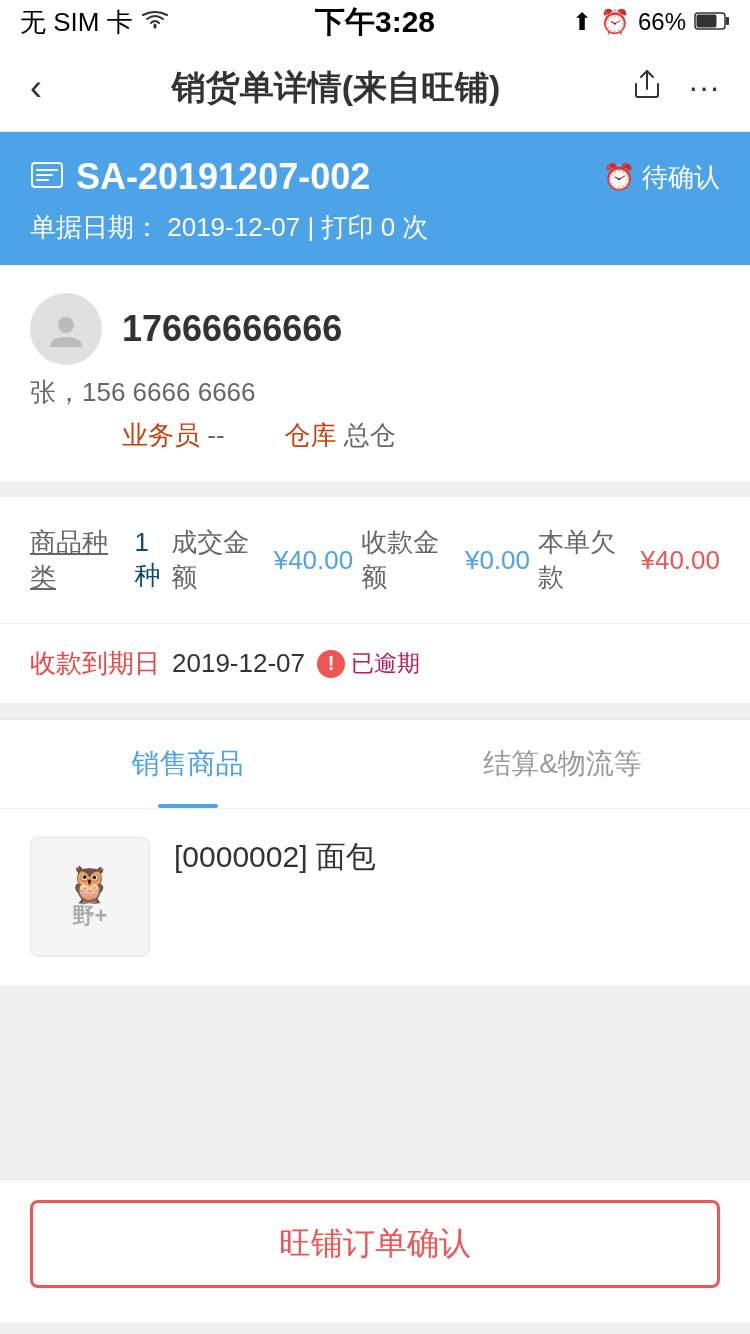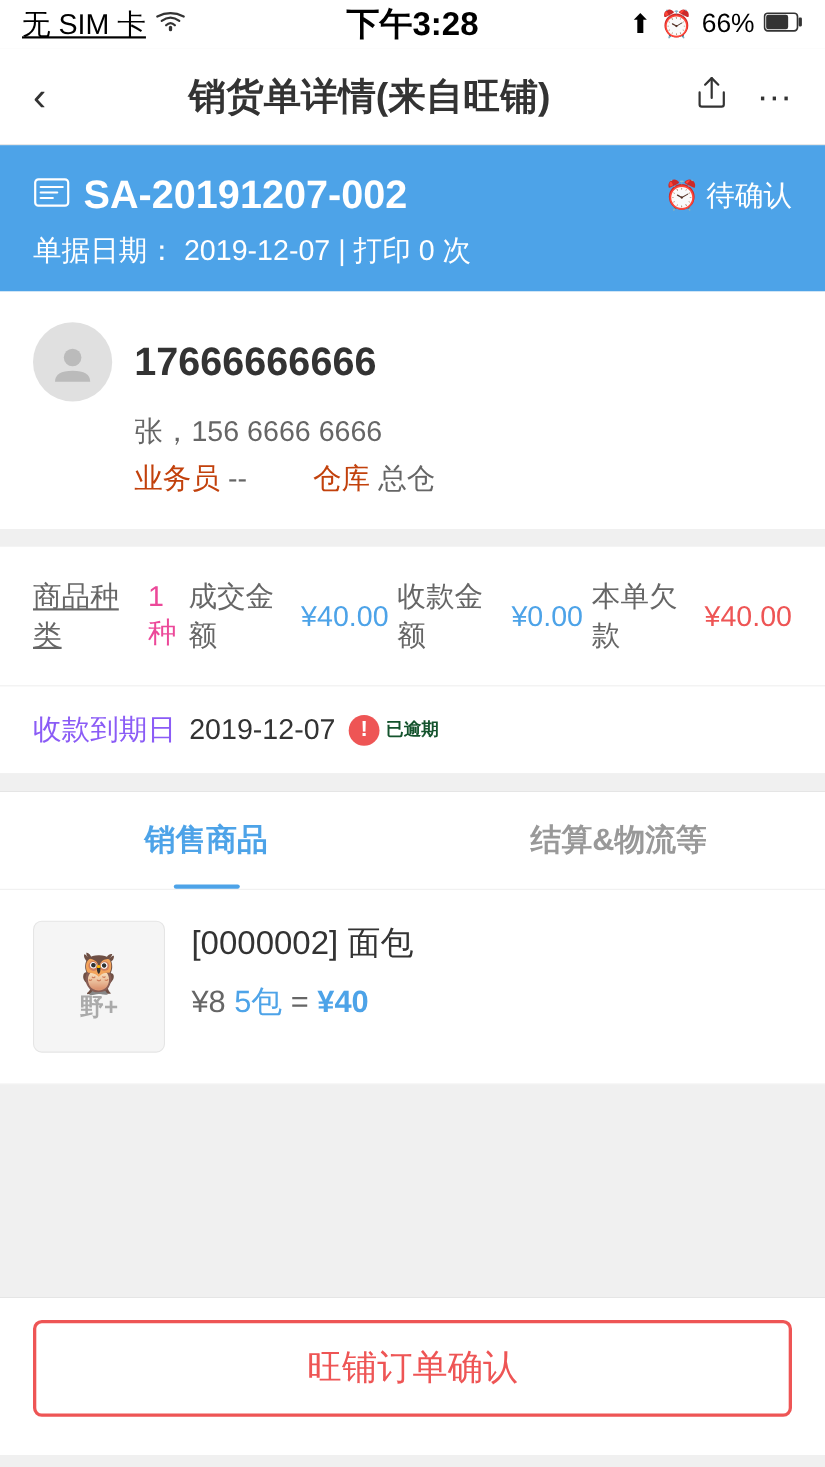--- a/index.html
+++ b/index.html
@@ -23,21 +23,20 @@
       justify-content: space-between;
       padding: 0 20px;
       font-size: 28px;
       font-weight: 500;
     }
     .status-left {
       display: flex;
       align-items: center;
       gap: 8px;
       font-size: 26px;
-      text-decoration: underline;
     }
     .status-center {
       font-size: 30px;
       font-weight: 600;
       position: absolute;
       left: 50%;
       transform: translateX(-50%);
     }
     .status-right {
       display: flex;
@@ -133,21 +132,20 @@
       flex-shrink: 0;
     }
     .customer-name {
       font-size: 36px;
       font-weight: 600;
       color: #333;
     }
     .customer-info {
       font-size: 26px;
       color: #666;
-      margin-left: 92px;
       margin-bottom: 8px;
     }
     .customer-meta {
       display: flex;
       align-items: center;
       margin-left: 92px;
       margin-top: 8px;
     }
     .meta-item {
       font-size: 26px;
@@ -182,21 +180,21 @@
       align-items: center;
       gap: 10px;
     }
     .summary-label {
       font-size: 26px;
       color: #666;
       text-decoration: underline;
     }
     .summary-count {
       font-size: 26px;
-      color: #ec4899;
+      color: #0c4a6e;
     }
     .summary-right {
       display: flex;
       flex-direction: row;
       align-items: center;
       gap: 8px;
     }
     .amount-row {
       display: flex;
       align-items: center;
@@ -216,21 +214,21 @@
     .due-section {
       background: #fff;
       padding: 22px 30px;
       display: flex;
       align-items: center;
       gap: 12px;
       border-top: 1px solid #f0f0f0;
     }
     .due-label {
       font-size: 26px;
-      color: #8b5cf6;
+      color: #ef4444;
     }
     .due-date {
       font-size: 26px;
       color: #333;
     }
     .overdue-badge {
       display: flex;
       align-items: center;
       gap: 6px;
       background: transparent;
@@ -241,35 +239,33 @@
       background: #e55;
       border-radius: 50%;
       color: #fff;
       font-size: 20px;
       display: flex;
       align-items: center;
       justify-content: center;
       font-weight: 700;
     }
     .overdue-text {
-      font-size: 16px;
-      color: #14532d;
-      font-weight: bold;
+      font-size: 23px;
+      color: #be185d;
     }
 
     
     .tabs-section {
       background: #fff;
       border-top: 1px solid #e5e5e5;
     }
     .tabs-row {
       display: flex;
       align-items: flex-end;
       height: 88px;
-      font-weight: bold;
     }
     .tab-item {
       flex: 1;
       text-align: center;
       font-size: 28px;
       color: #999;
       height: 100%;
       display: flex;
       align-items: center;
       justify-content: center;
@@ -521,27 +517,20 @@
       <div class="product-thumb-logo">
         <div style="font-size:36px;">🦉</div>
         <div style="font-size:22px; color:#aaa; margin-top:2px;">野+</div>
       </div>
     </div>
     <div class="product-details">
       <div class="product-name">
         <span>[0000002]</span>
         <span>面包</span>
       </div>
-      <div class="product-price-row">
-        <span>¥8</span>
-        <span> </span>
-        <span class="qty">5包</span>
-        <span> = </span>
-        <span class="total">¥40</span>
-      </div>
     </div>
   </div>
 </div>
 
 <div class="empty-area"></div>
 
 <div class="bottom-bar">
   <button class="confirm-btn">
     <span>旺铺订单确认</span>
   </button>

